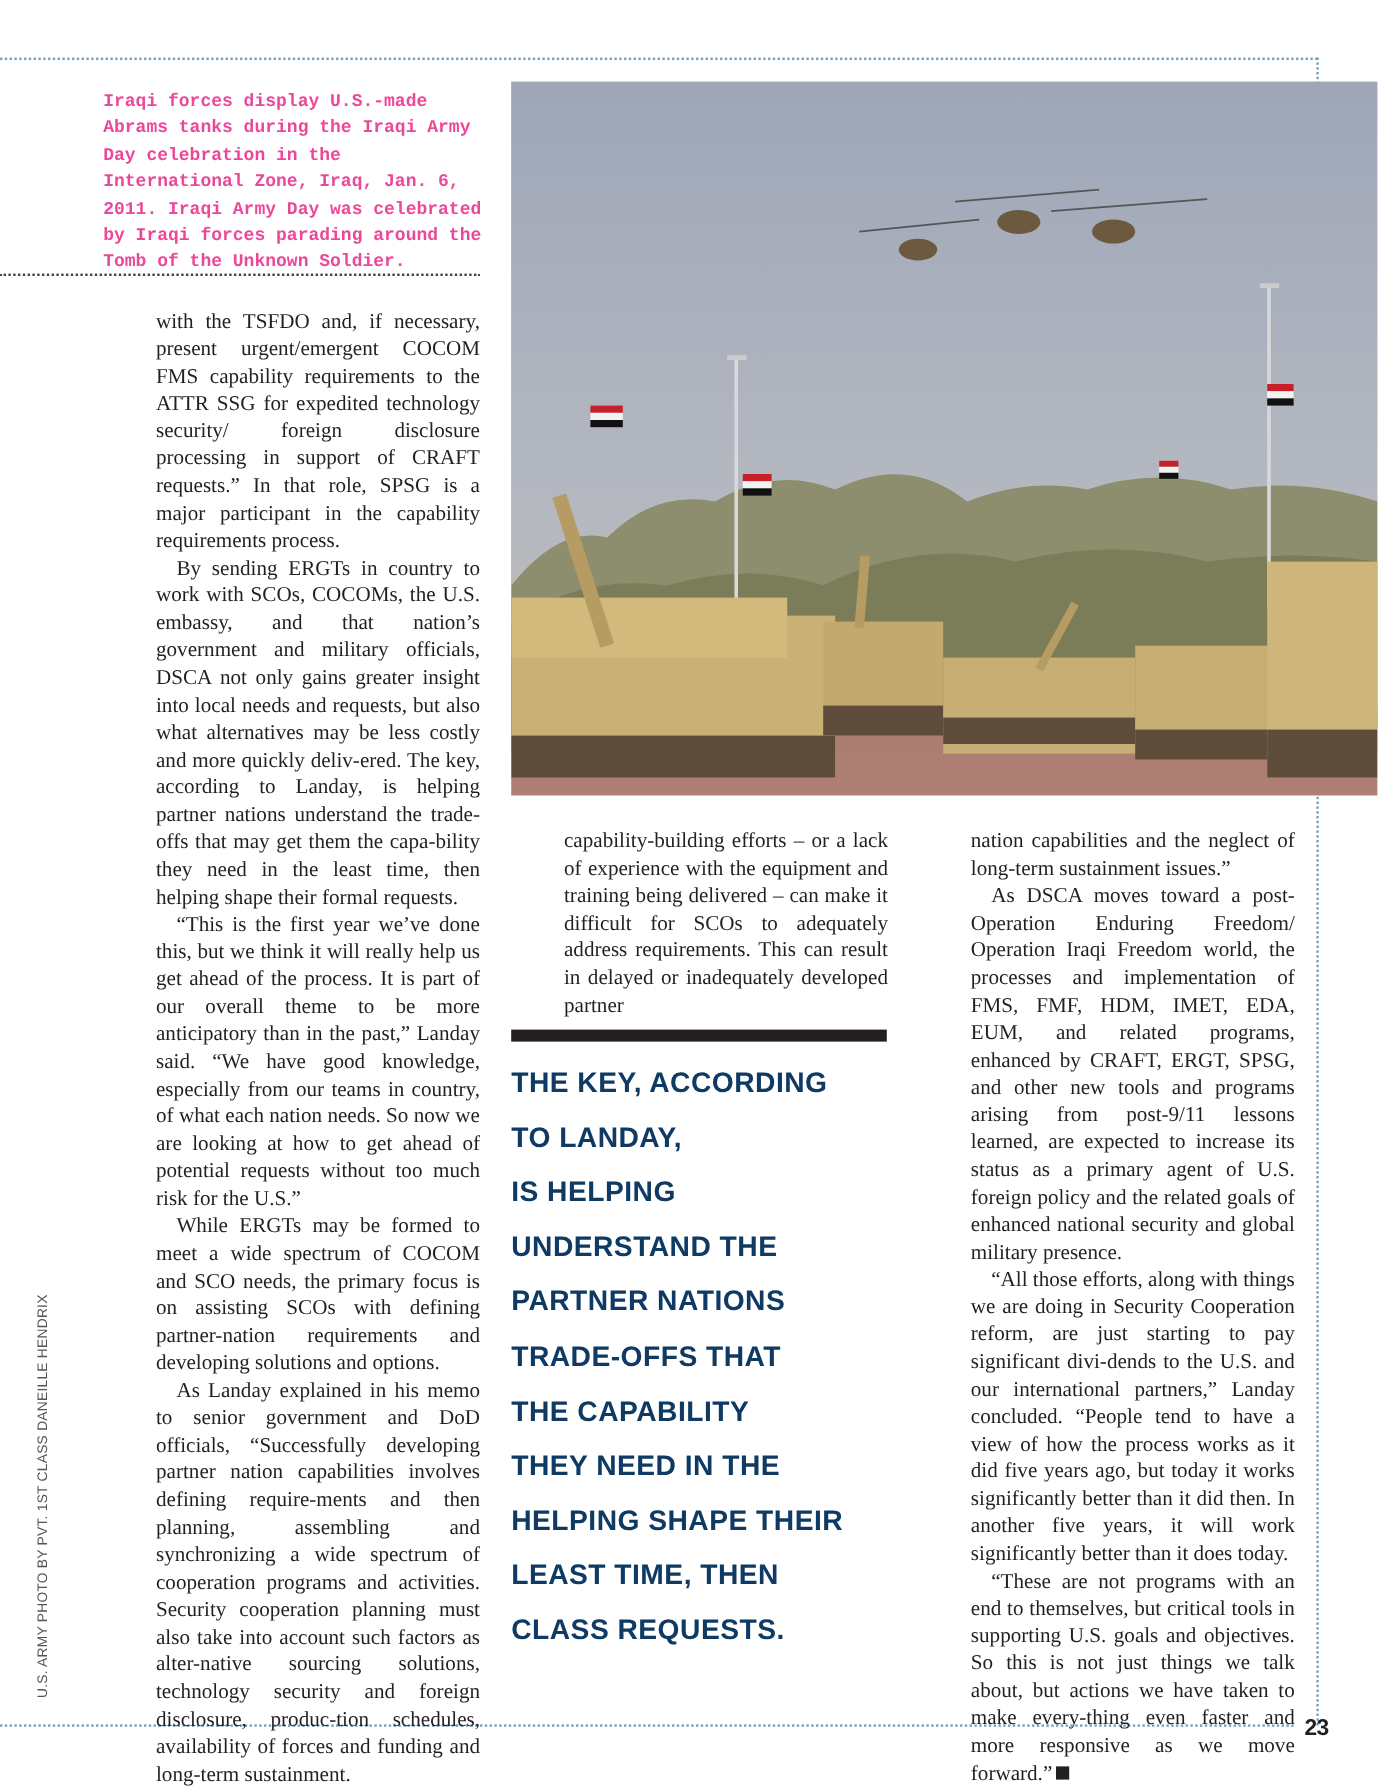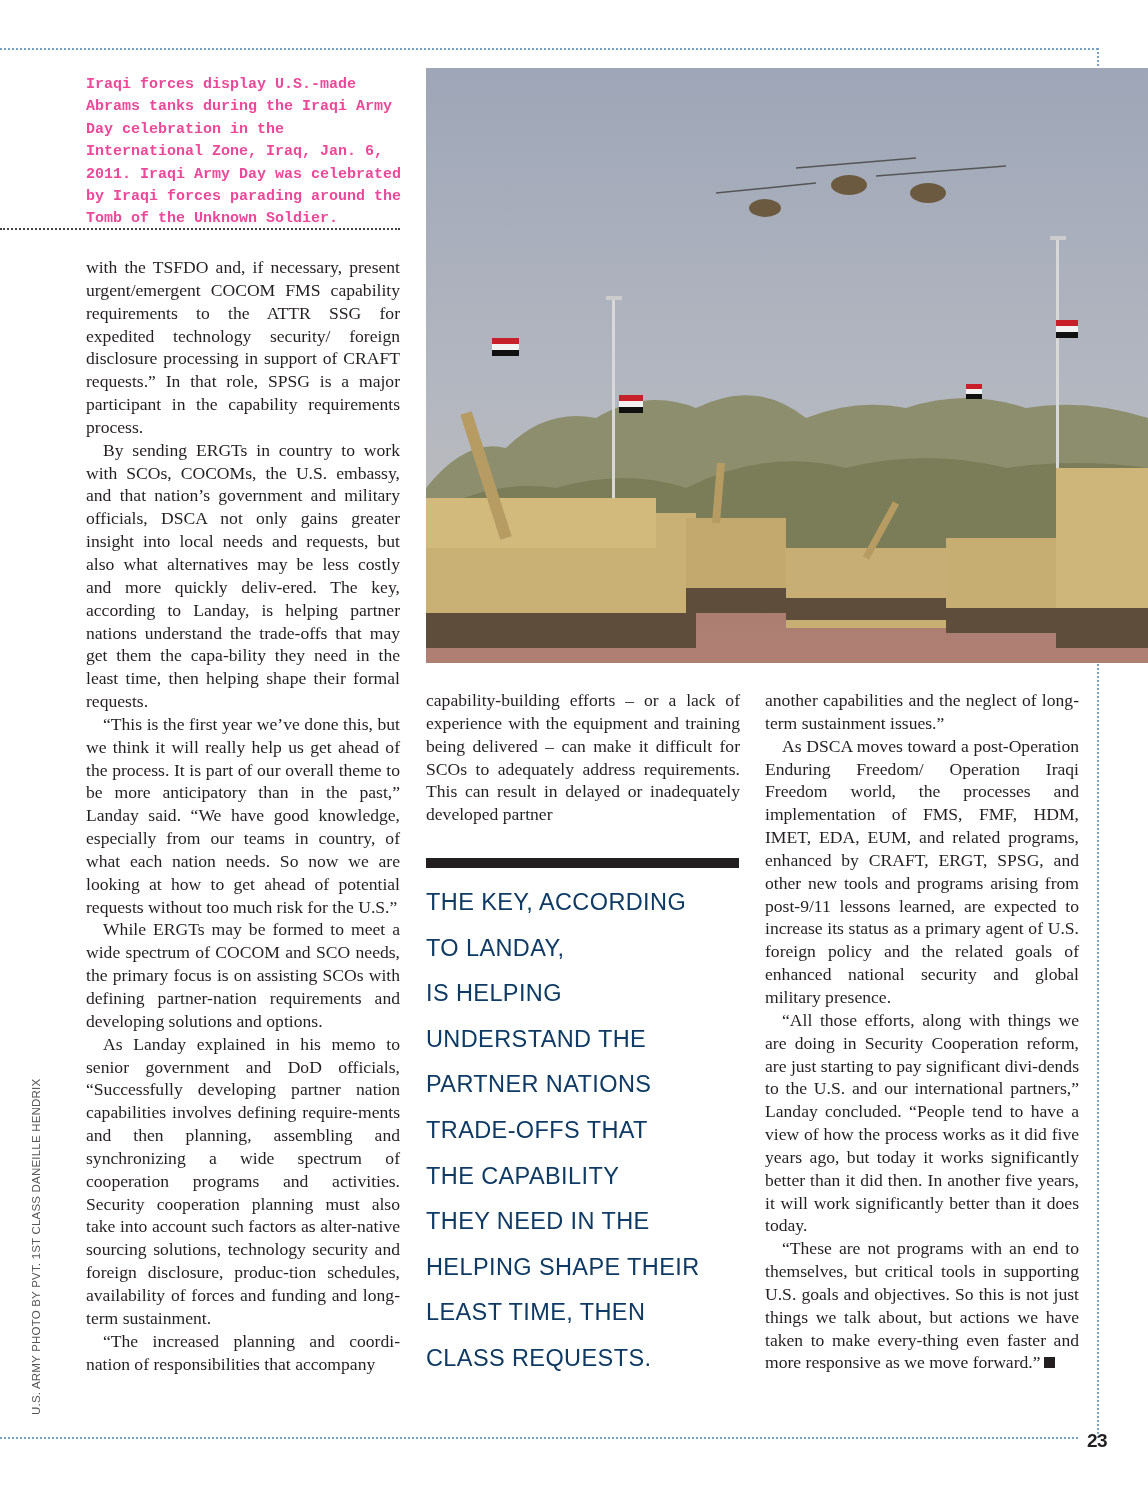--- a/index.html
+++ b/index.html
@@ -20,30 +20,30 @@
     position: absolute; left: 426px; top: 68px; width: 722px; height: 595px;
     overflow: hidden; background: #aab0bd;
   }
   .photo svg { display: block; width: 100%; height: 100%; }
 
   .col {
     position: absolute; font-family: "Liberation Serif", serif;
     font-size: 17.6px; line-height: 22.85px; color: #231f20;
     text-align: justify; hyphens: manual;
   }
-  .col p { text-indent: 0; }
+  .col p { text-indent: 0; margin-left: 44px; }
   .col p.ind { text-indent: 17px; }
   .col1 { left: 86px; top: 256px; width: 314px; }
   .col2 { left: 426px; top: 689px; width: 314px; }
   .col3 { left: 765px; top: 689px; width: 314px; }
 
   .pull-rule { position: absolute; left: 426px; top: 858px; width: 313px; height: 10px; background: #231f20; }
   .pull {
     position: absolute; left: 426px; top: 880px; width: 330px;
-    font-family: "Liberation Sans", sans-serif; font-weight: normal;
+    font-family: "Liberation Sans", sans-serif; font-weight: bold;
     font-size: 23.5px; line-height: 45.6px; color: #0e3a64; letter-spacing: 0.4px;
   }
   .pull .line { display: block; white-space: nowrap; }
 
   .credit {
     position: absolute; left: 30px; top: 1415px;
     transform: rotate(-90deg); transform-origin: 0 0;
     font-family: "Liberation Sans", sans-serif; font-size: 11.5px;
     color: #555; white-space: nowrap; letter-spacing: 0.2px;
   }
@@ -139,21 +139,21 @@
   <p class="ind">While ERGTs may be formed to meet a wide spectrum of COCOM and SCO needs, the primary focus is on assisting SCOs with defining partner-nation requirements and developing solutions and options.</p>
   <p class="ind">As Landay explained in his memo to senior government and DoD officials, “Successfully developing partner nation capabilities involves defining require-ments and then planning, assembling and synchronizing a wide spectrum of cooperation programs and activities. Security cooperation planning must also take into account such factors as alter-native sourcing solutions, technology security and foreign disclosure, produc-tion schedules, availability of forces and funding and long-term sustainment.</p>
   <p class="ind">“The increased planning and coordi-nation of responsibilities that accompany</p>
 </div>
 
 <div class="col col2">
   <p>capability-building efforts – or a lack of experience with the equipment and training being delivered – can make it difficult for SCOs to adequately address requirements. This can result in delayed or inadequately developed partner</p>
 </div>
 
 <div class="col col3">
-  <p>another capabilities and the neglect of long-term sustainment issues.”</p>
+  <p>nation capabilities and the neglect of long-term sustainment issues.”</p>
   <p class="ind">As DSCA moves toward a post-Operation Enduring Freedom/ Operation Iraqi Freedom world, the processes and implementation of FMS, FMF, HDM, IMET, EDA, EUM, and related programs, enhanced by CRAFT, ERGT, SPSG, and other new tools and programs arising from post-9/11 lessons learned, are expected to increase its status as a primary agent of U.S. foreign policy and the related goals of enhanced national security and global military presence.</p>
   <p class="ind">“All those efforts, along with things we are doing in Security Cooperation reform, are just starting to pay significant divi-dends to the U.S. and our international partners,” Landay concluded. “People tend to have a view of how the process works as it did five years ago, but today it works significantly better than it did then. In another five years, it will work significantly better than it does today.</p>
   <p class="ind"><span>“These are not programs with an end to themselves, but critical tools in supporting U.S. goals and objectives. So this is not just things we talk about, but actions we have taken to make every-thing even faster and more responsive as we move forward.”</span><span class="endmark"></span></p>
 </div>
 
 <div class="pull-rule"></div>
 <div class="pull">
   <span class="line">THE KEY, ACCORDING</span>
   <span class="line">TO LANDAY,</span>
   <span class="line">IS HELPING</span>

